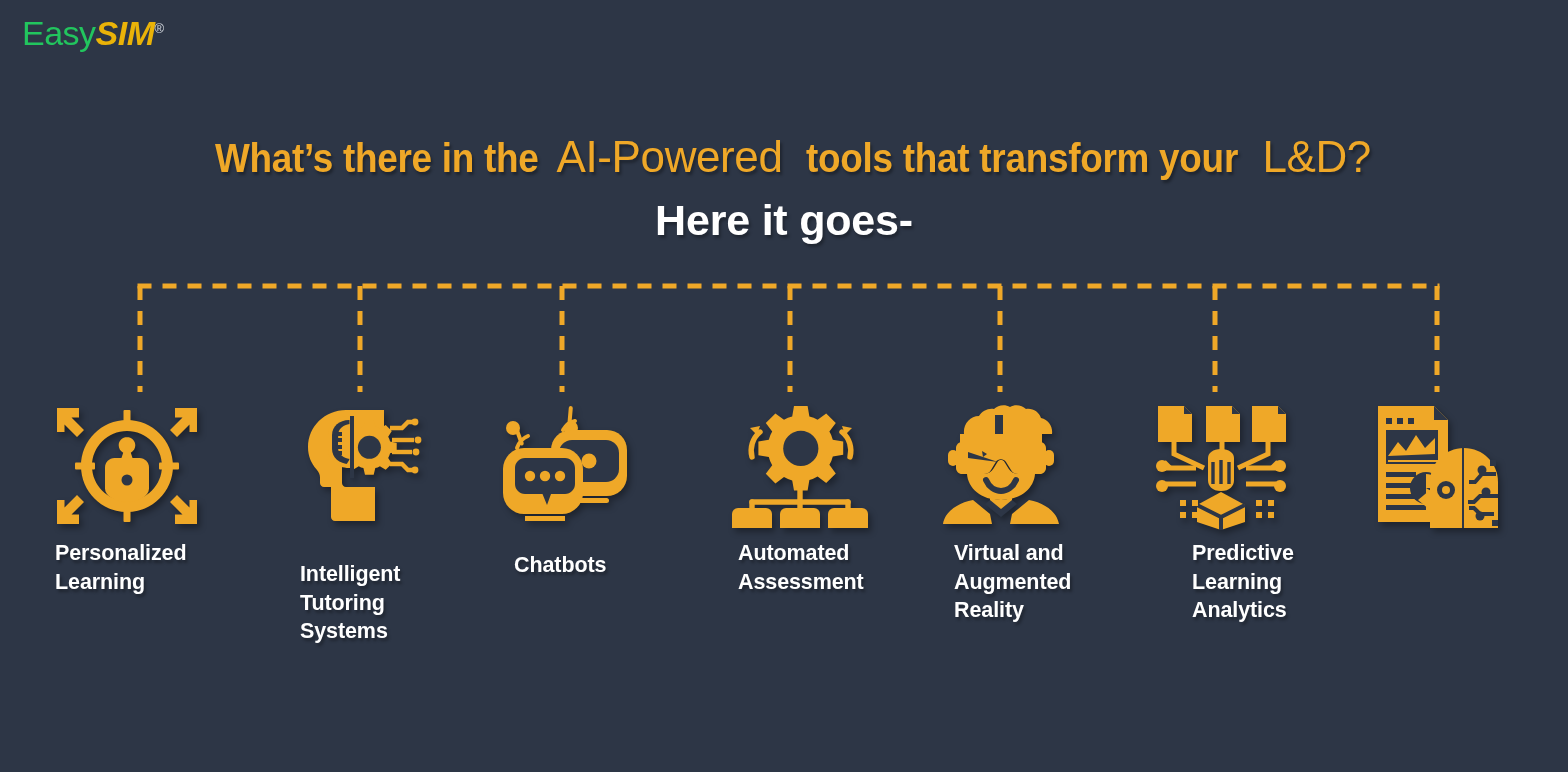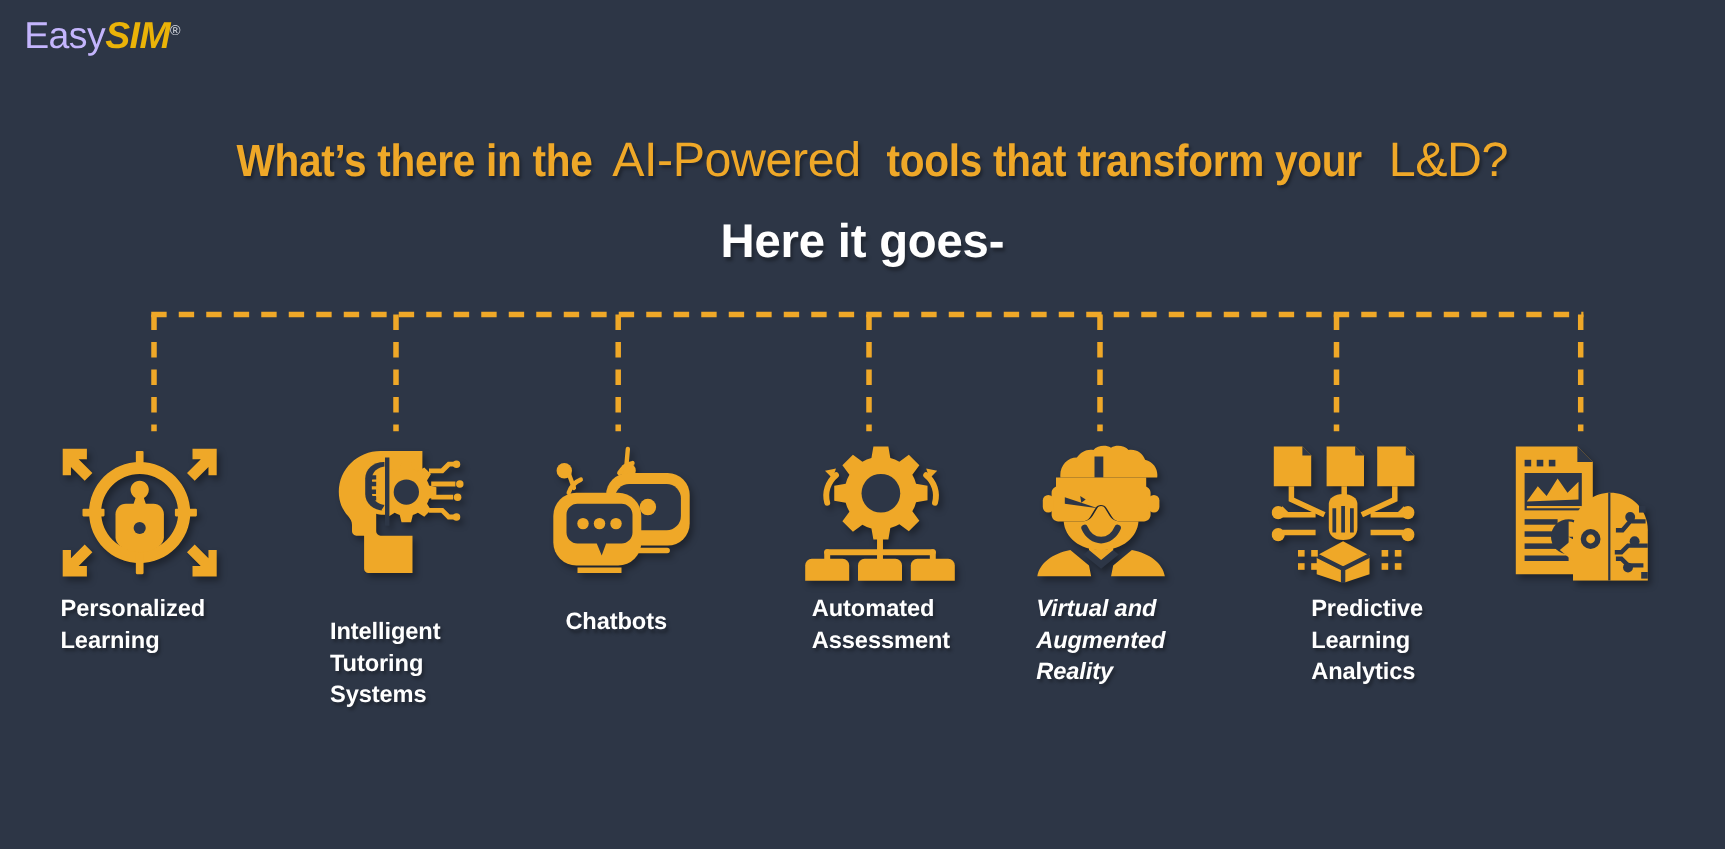--- a/index.html
+++ b/index.html
@@ -20,21 +20,21 @@
   #logo {
     position: absolute;
     left: 22px;
     top: 16px;
     font-size: 34px;
     line-height: 1;
     white-space: nowrap;
     user-select: none;
   }
   #logo .easy {
-    color: #c4b5fd;
+    color: #22c55e;
     font-weight: 400;
     letter-spacing: -0.5px;
     font-family: "Liberation Sans", sans-serif;
   }
   #logo .sim {
     color: #eab308;
     font-weight: 700;
     font-style: italic;
     letter-spacing: -0.5px;
   }
@@ -42,21 +42,21 @@
     color: #d9dde3;
     font-size: 13px;
     vertical-align: super;
     font-weight: 400;
   }
 
   
   #headline {
     position: absolute;
     left: 0;
-    top: 120px;
+    top: 131px;
     width: 1568px;
     text-align: center;
     white-space: nowrap;
     color: #efa828;
     font-size: 41px;
     line-height: 52px;
     text-shadow: 2px 3px 3px rgba(0,0,0,0.33);
   }
   #headline .bold {
     font-weight: 700;
@@ -266,21 +266,21 @@
       <rect x="106" y="46" width="10" height="16" rx="5"></rect>
       <path d="M29 70c1 14 14 26 34 26s33-12 34-26H80c-4 0-7.5-2-9.5-5.4l-4-6.6c-1.6-2.6-5.4-2.6-7 0l-4 6.6C53.5 68 50 70 46 70z"></path>
       <path d="M48 76c3 7 9 11 15 11s12-4 15-11" fill="none" stroke="#2d3646" stroke-width="6" stroke-linecap="round"></path>
       <path d="M52 93v8l11 9 11-9v-8c-3.4 1.9-7 2.9-11 2.9s-7.6-1-11-2.9z"></path>
       <path d="M63 120h58c-2-12-14-21-30-24l-17 14-2 10z"></path>
       <path d="M63 120H5c2-12 14-21 30-24l17 14 2 10z"></path>
       <path d="M52 96l11 9 11-9 5 4-16 13-16-13z" fill="#2d3646"></path>
     </g>
   </svg>
       </div>
-      <div class="label" style="margin-left: 4px; font-style: italic;">Virtual and
+      <div class="label" style="margin-left: 16px;">Virtual and
 Augmented
 Reality</div>
     </div>
     <div class="item" style="left: 1156px;">
       <div class="icon-wrap">
         <svg width="130" height="126" viewBox="0 0 130 126">
     <g fill="#efa828">
       <path d="M2 2h26l8 8v28H2z"></path>
       <path d="M28 2l8 8h-8z" fill="#2d3646"></path>
       <path d="M50 2h26l8 8v28H50z"></path>

